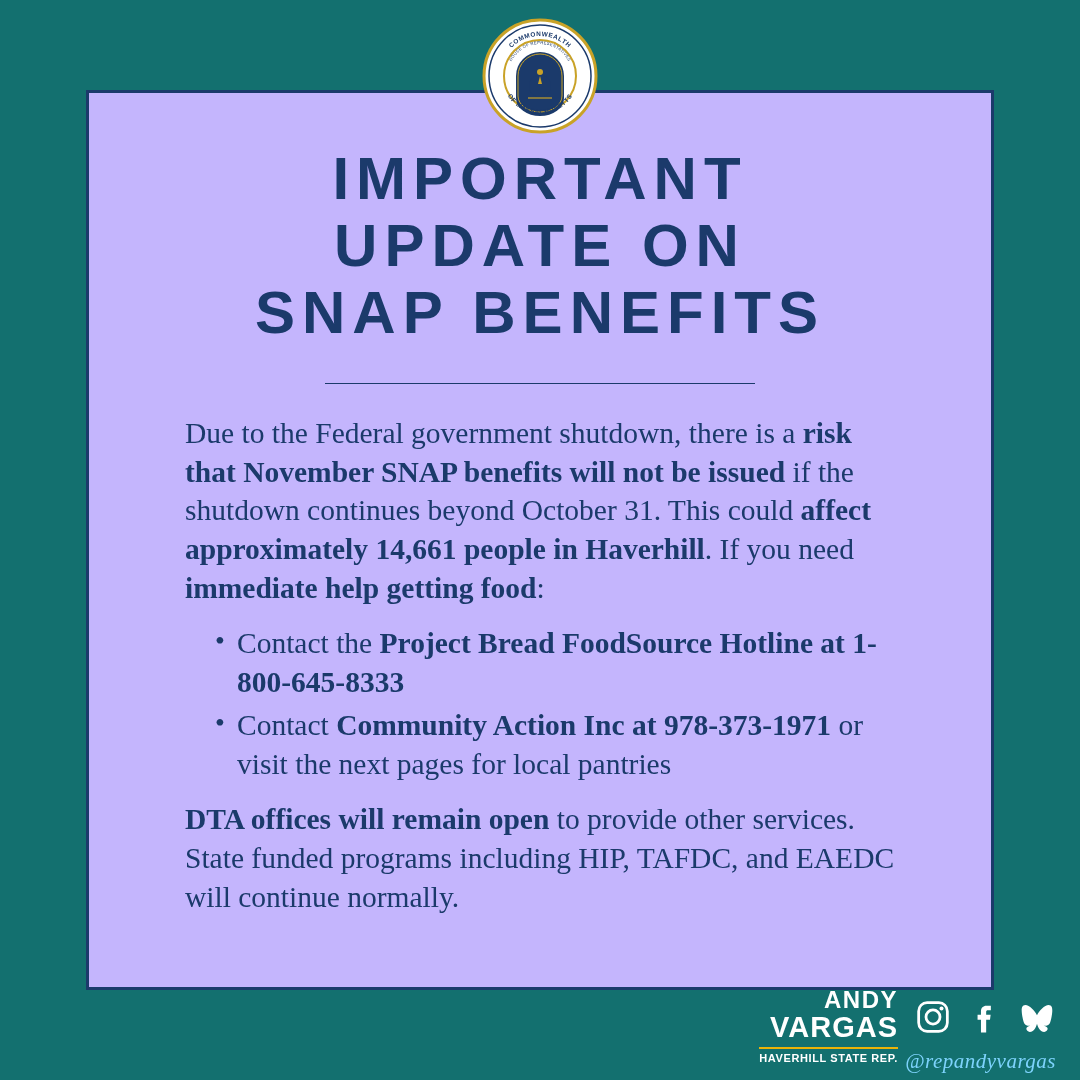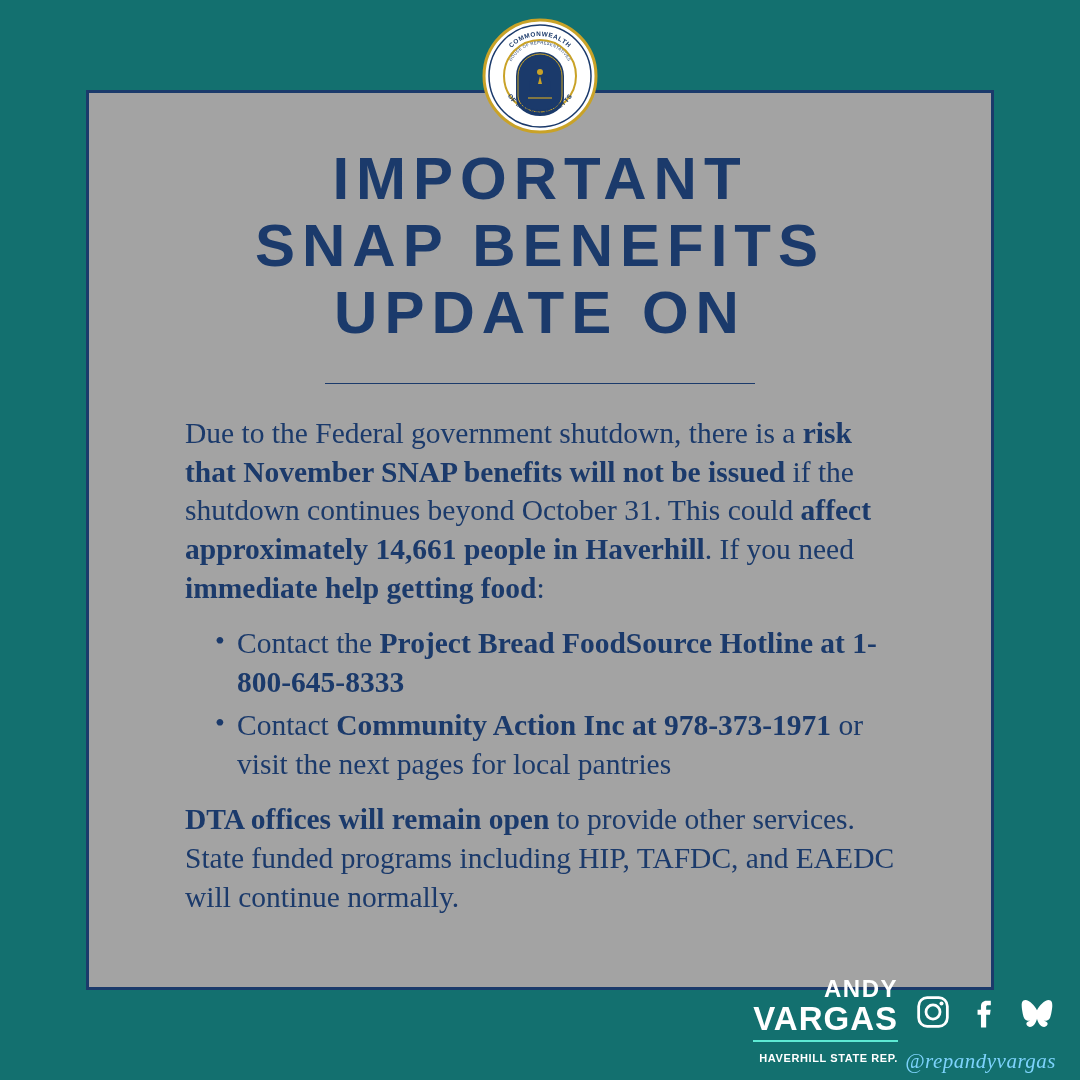--- a/index.html
+++ b/index.html
@@ -15,21 +15,21 @@
     position: relative;
   }
 
   
   #card {
     position: absolute;
     left: 86px;
     top: 90px;
     width: 908px;
     height: 900px;
-    background: #a3a3a3;
+    background: #c4b5fd;
     border: 3px solid #1B3A6B;
     box-sizing: border-box;
   }
 
   
   #seal {
     position: absolute;
     left: 50%;
     top: 18px;
     transform: translateX(-50%);
@@ -104,32 +104,32 @@
     text-align: right;
     line-height: 1;
     font-family: "Liberation Sans", sans-serif;
   }
   #brand-andy {
     font-size: 24px;
     font-weight: bold;
     letter-spacing: 1.5px;
   }
   #brand-vargas {
-    font-size: 33px;
+    font-size: 29px;
     font-weight: bold;
     letter-spacing: 1px;
     margin-top: 1px;
   }
   #brand-role {
     font-size: 11px;
     font-weight: bold;
     letter-spacing: 0.6px;
     margin-top: 5px;
-    border-top: 2px solid #5eead4;
-    padding-top: 11px;
+    border-top: 2px solid #eab308;
+    padding-top: 4px;
   }
   #socials {
     display: flex;
     align-items: center;
     gap: 14px;
     padding-bottom: 18px;
   }
   .social-icon {
     width: 38px;
     height: 38px;
@@ -170,22 +170,22 @@
   <g fill="#1B3A6B" font-family="Liberation Sans, sans-serif" font-size="4.2" letter-spacing="0.3">
     <path id="sealInner" d="M 26 58 A 32 32 0 0 1 90 58" fill="none"></path>
     <text><textPath href="#sealInner" startOffset="50%" text-anchor="middle">HOUSE OF REPRESENTATIVES</textPath></text>
   </g>
 </svg>
 
 <div id="card">
 
   <h1 id="title">
     <span class="line">IMPORTANT</span>
+    <span class="line">UPDATE ON</span>
     <span class="line">SNAP BENEFITS</span>
-    <span class="line">UPDATE ON</span>
   </h1>
 
   <div id="title-rule"></div>
 
   <div id="body">
 
     <p><span>Due to the Federal government shutdown, there is a </span><span class="strong">risk that November SNAP benefits will not be issued</span><span> if the shutdown continues beyond October 31. This could </span><span class="strong">affect approximately 14,661 people in Haverhill</span><span>. If you need </span><span class="strong">immediate help getting food</span><span>:</span></p>
 
     <ul class="bullets">
       <li><span>Contact the </span><span class="strong">Project Bread FoodSource Hotline at 1-800-645-8333</span><span></span></li>

